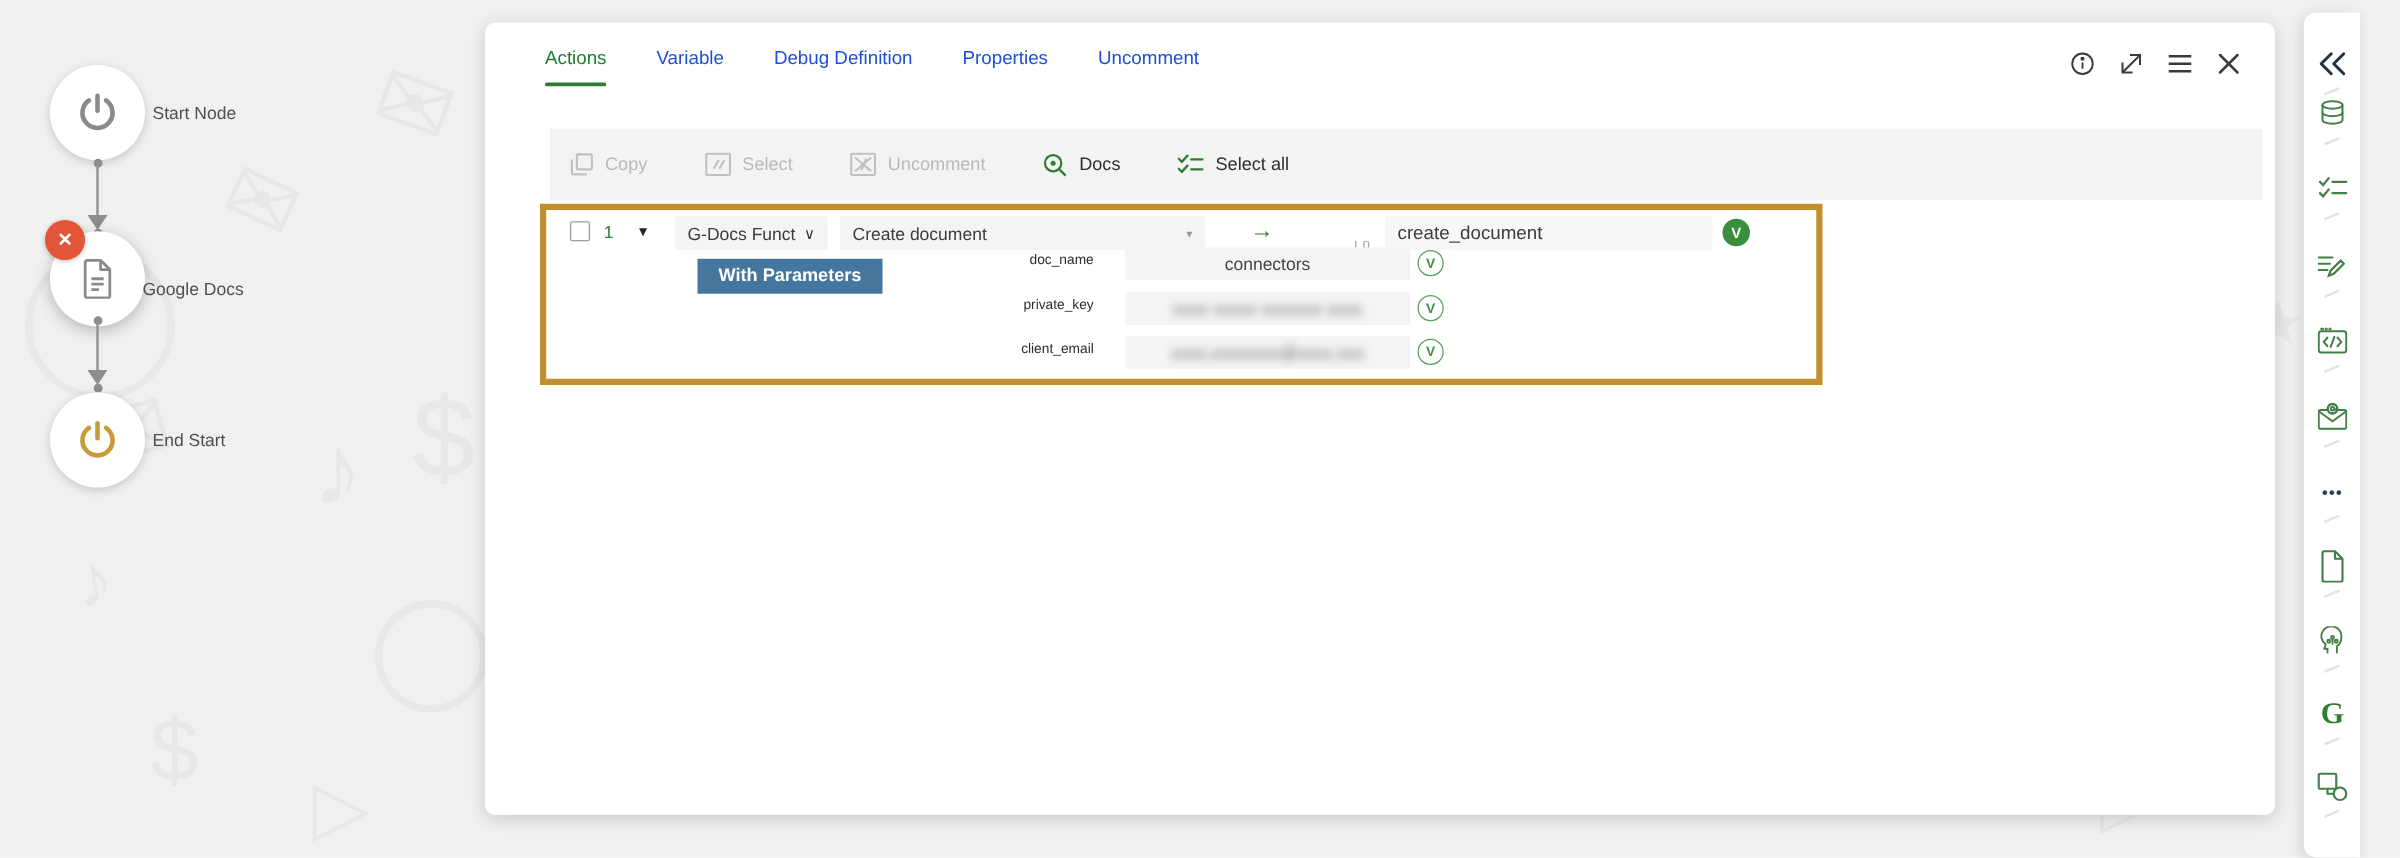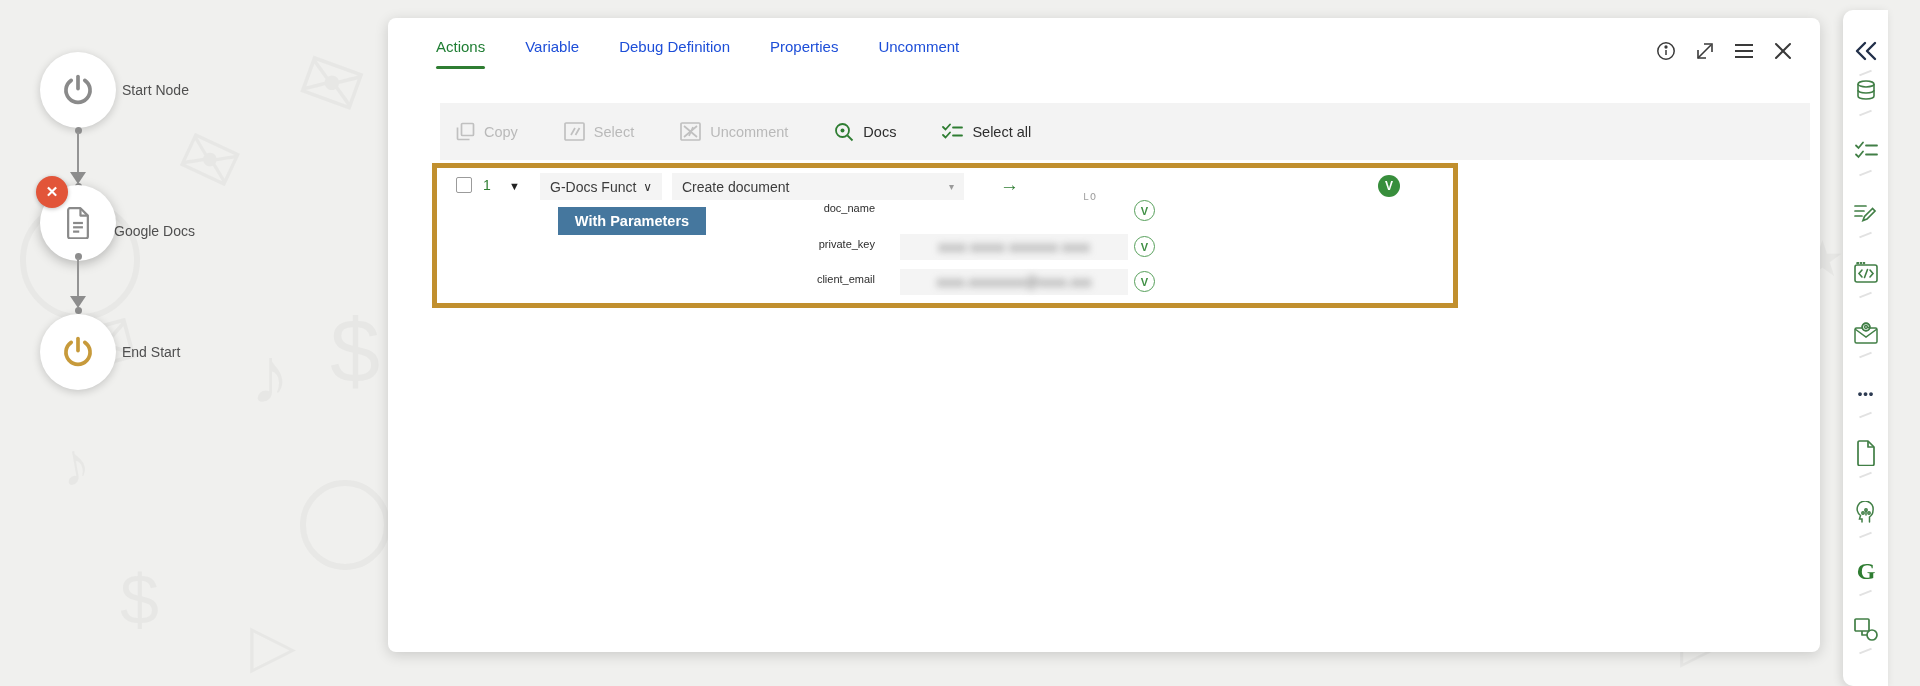--- a/index.html
+++ b/index.html
@@ -271,27 +271,33 @@
       <div class="field f-connector">
         <span>G-Docs Funct</span>
         <span class="dd">∨</span>
       </div>
       <div class="field f-method">
         <span>Create document</span>
         <span class="dd">▾</span>
       </div>
       <div class="go-arrow">→</div>
       <div class="lo-tag">LO</div>
+      <div class="field f-result">
+        <span>create_document</span>
+      </div>
       <div class="vbadge-filled">V</div>
     </div>
 
     <button class="params-btn">With Parameters</button>
 
     <div class="prow" style="top:30px;">
       <span class="plabel">doc_name</span>
+      <div class="pfield" style="top:0;">
+        <span>connectors</span>
+      </div>
       <div class="vbadge-outline">V</div>
     </div>
     <div class="prow" style="top:66px;">
       <span class="plabel">private_key</span>
       <div class="pfield blur" style="top:0;">
         <span>xxxx xxxxx xxxxxxx xxxx</span>
       </div>
       <div class="vbadge-outline">V</div>
     </div>
     <div class="prow" style="top:101px;">

